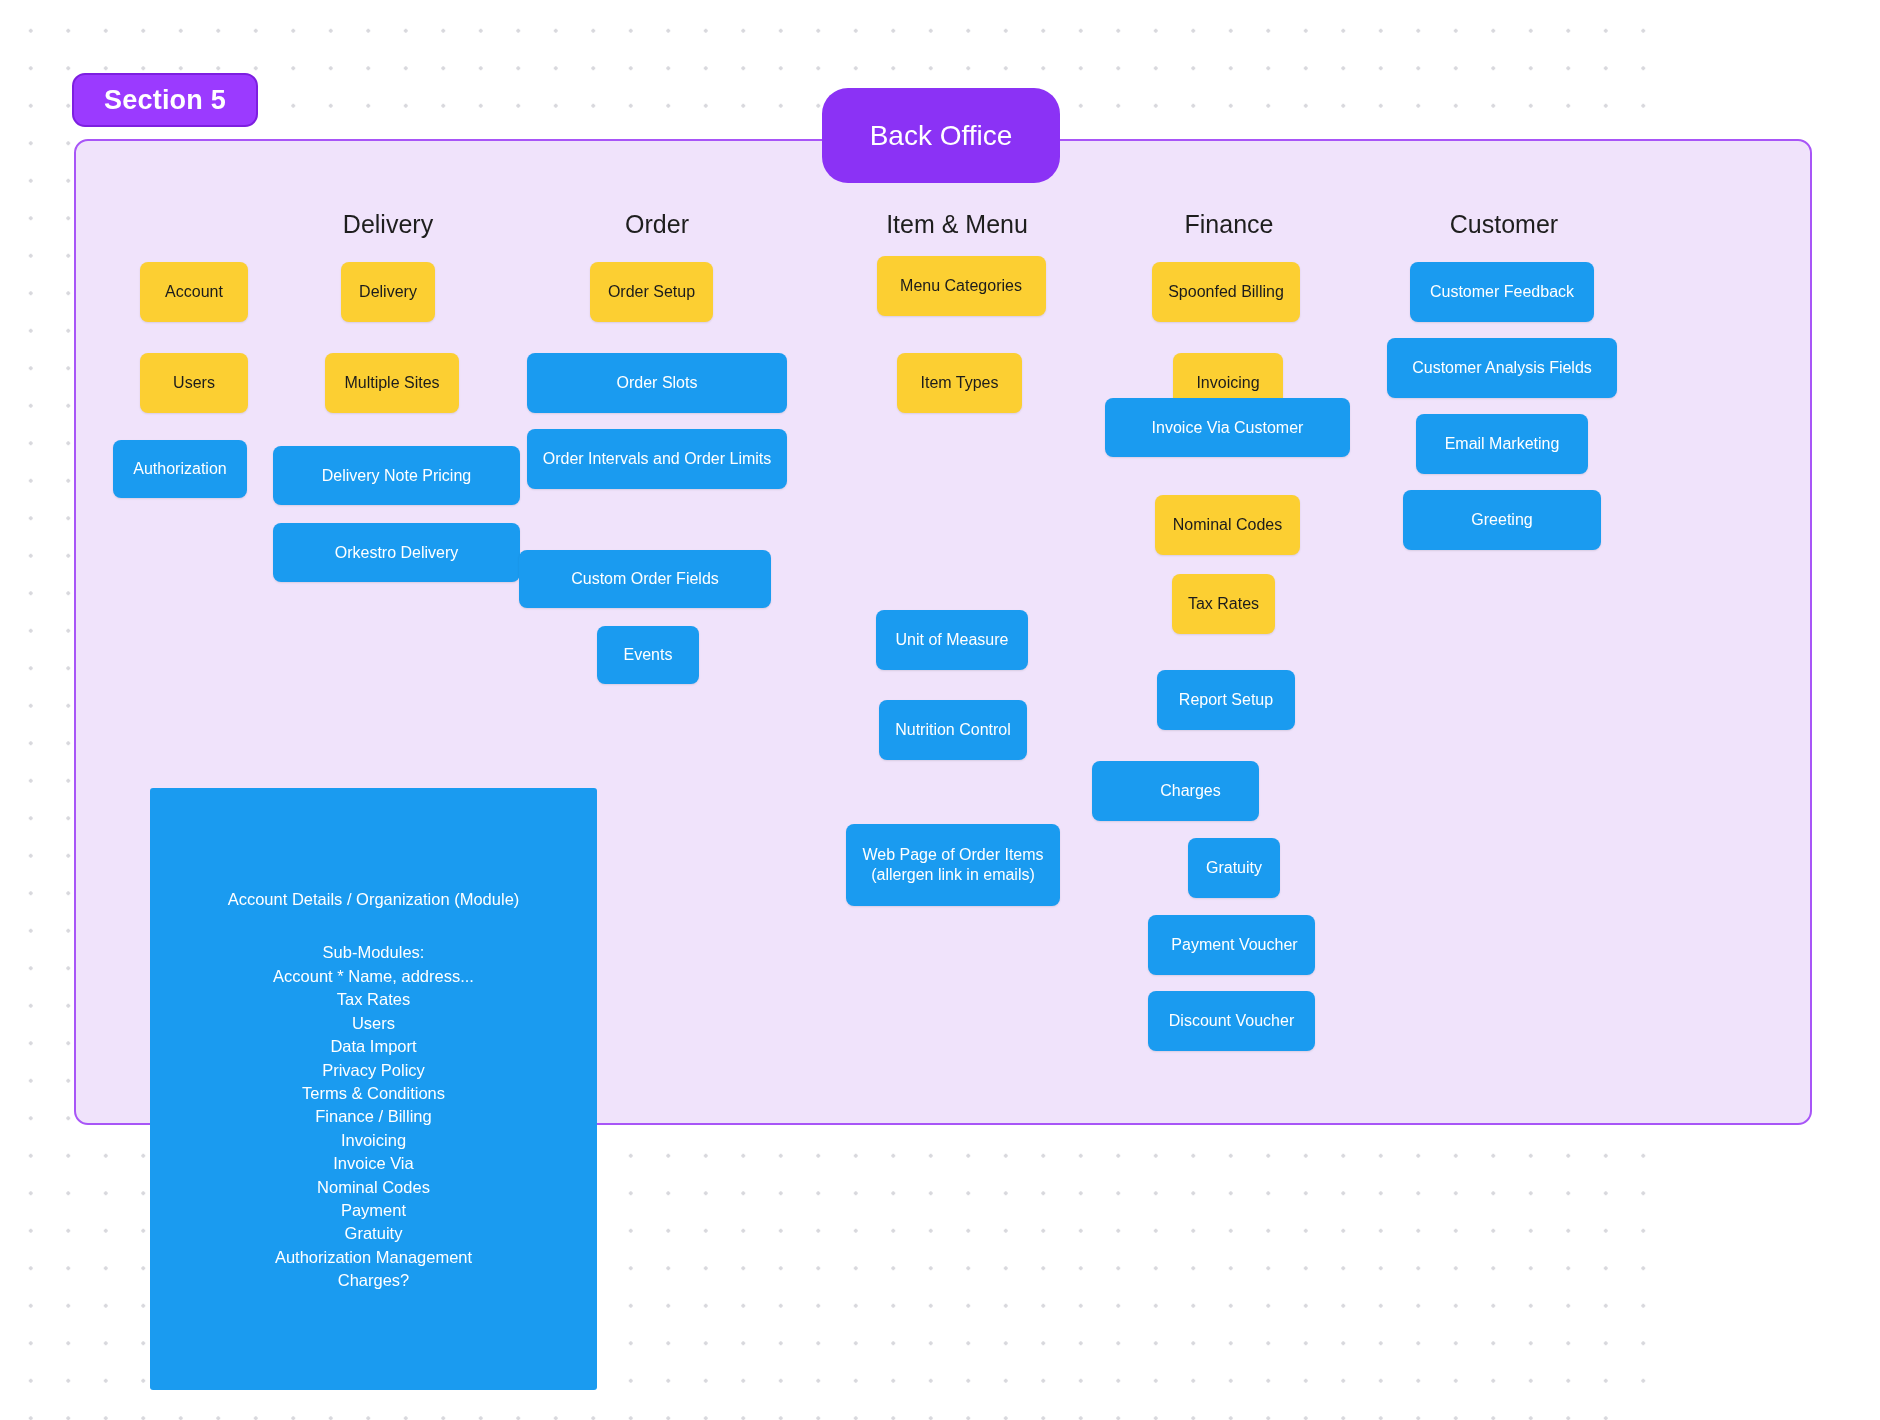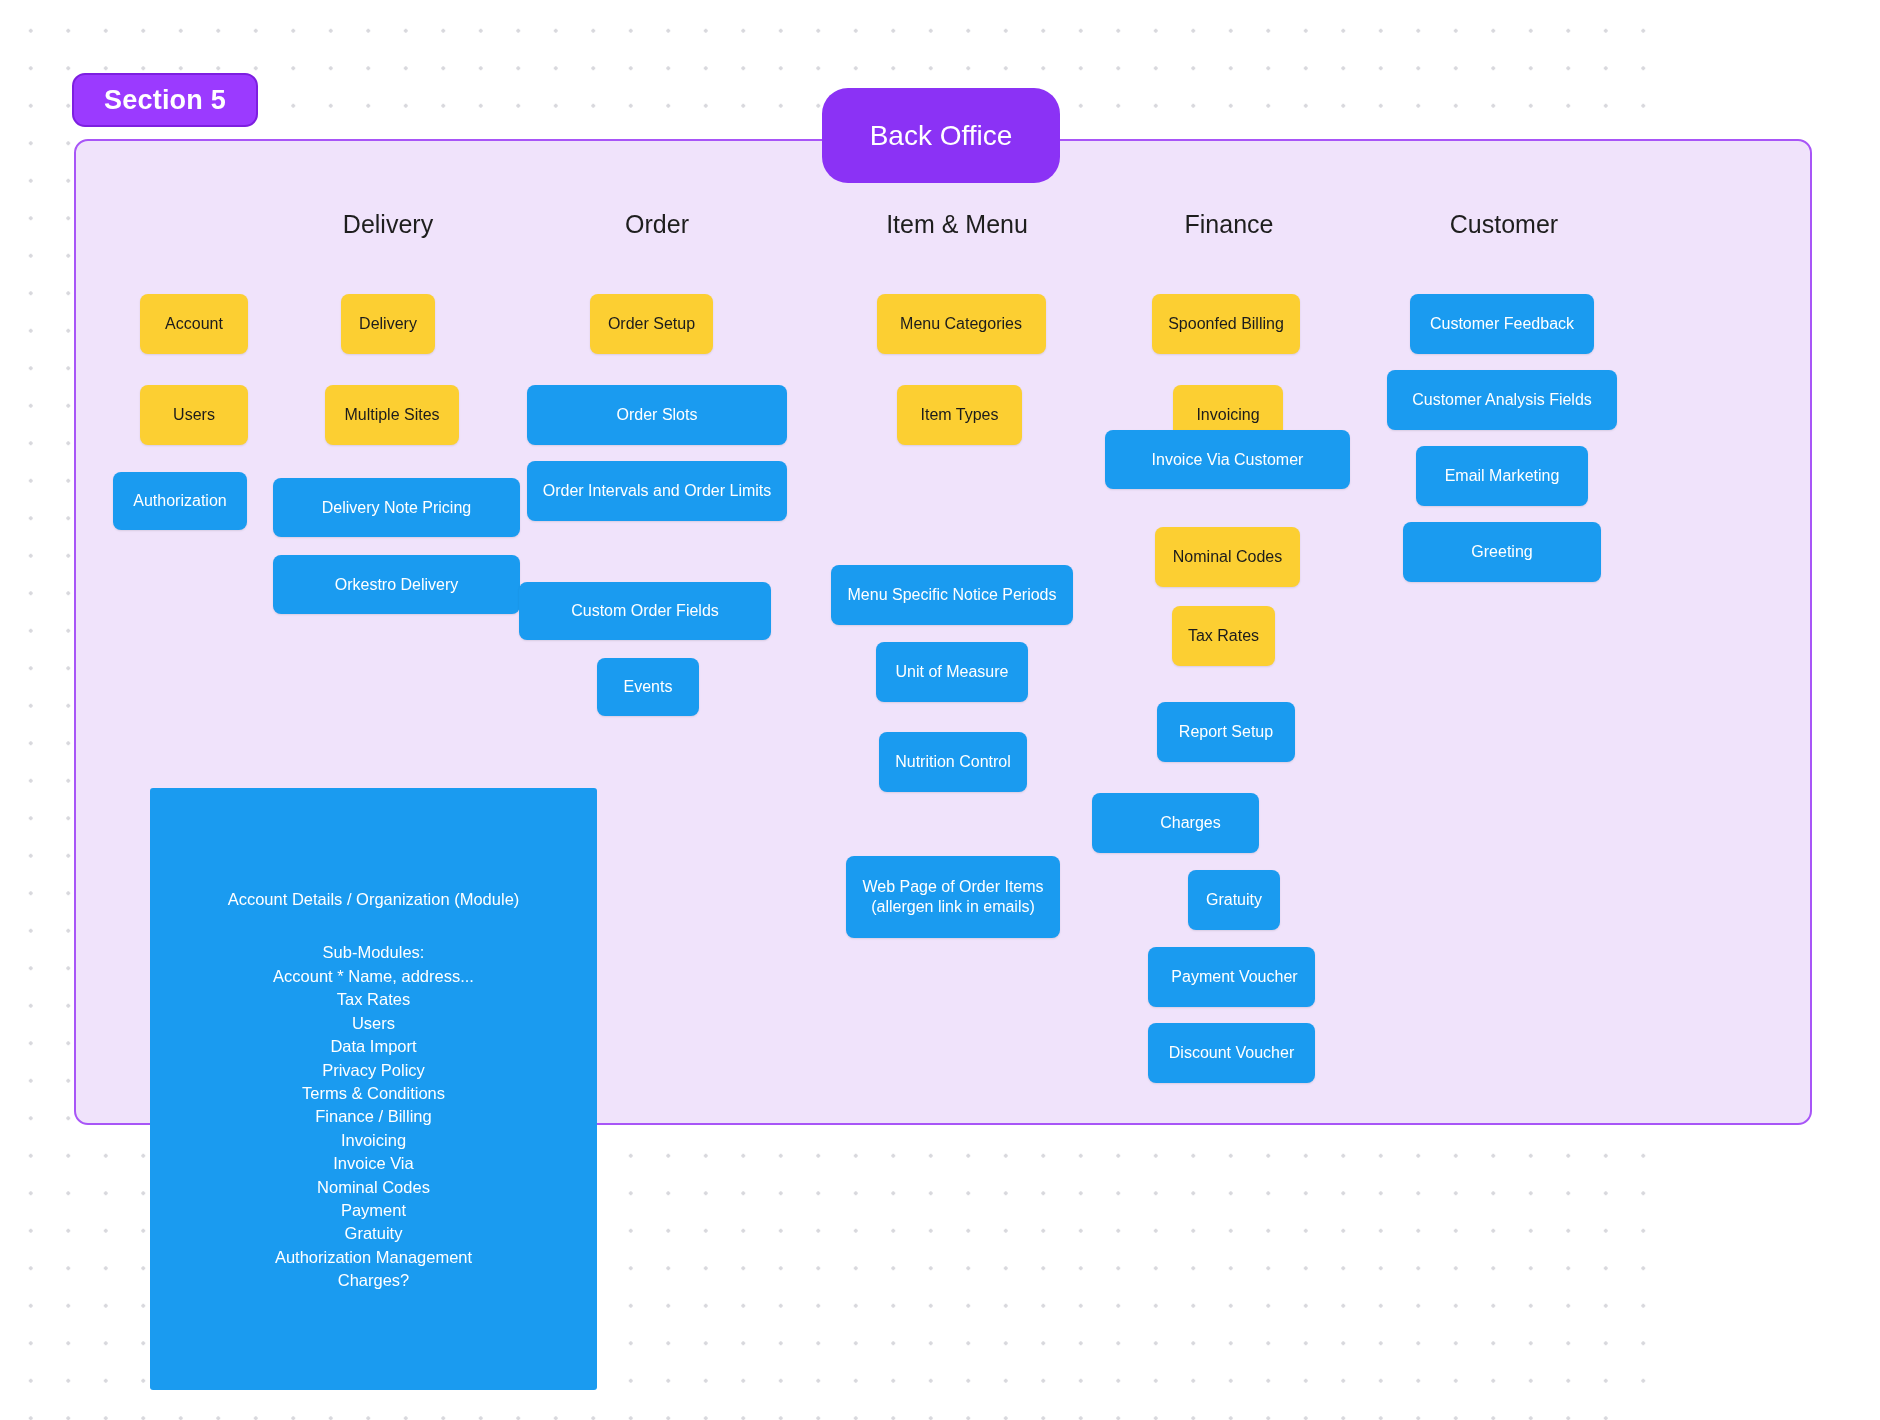--- a/index.html
+++ b/index.html
@@ -85,21 +85,20 @@
     position: absolute;
     border-radius: 8px;
     display: flex;
     align-items: center;
     justify-content: center;
     text-align: center;
     font-size: 16px;
     line-height: 1.25;
     padding: 2px 8px;
     box-shadow: 0 1px 2px rgba(0,0,0,0.10);
-    margin-top: 32px;
   }
   .node.yellow { background: #fccf32; color: #1c1c1c; }
   .node.blue   { background: #1a9bf0; color: #ffffff; }
 
   
   #module-note {
     position: absolute;
     left: 150px;
     top: 744px;
     width: 447px;
@@ -146,23 +145,22 @@
   <div class="node yellow" style="left:325px; top:353px; width:134px; height:60px;">Multiple Sites</div>
   <div class="node blue" style="left:273px; top:523px; width:247px; height:59px;">Orkestro Delivery</div>
   <div class="node blue" style="left:273px; top:446px; width:247px; height:59px;">Delivery Note Pricing</div>
 
   <div class="node yellow" style="left:590px; top:262px; width:123px; height:60px;">Order Setup</div>
   <div class="node blue" style="left:527px; top:353px; width:260px; height:60px;">Order Slots</div>
   <div class="node blue" style="left:527px; top:429px; width:260px; height:60px;">Order Intervals and Order Limits</div>
   <div class="node blue" style="left:519px; top:550px; width:252px; height:58px;">Custom Order Fields</div>
   <div class="node blue" style="left:597px; top:626px; width:102px; height:58px;">Events</div>
 
-  <div class="node yellow" style="left:877px; top:262px; width:169px; height:60px;padding-left:7px;">Menu Categories</div>
+  <div class="node yellow" style="left:877px; top:256px; width:169px; height:60px;padding-left:7px;">Menu Categories</div>
   <div class="node yellow" style="left:897px; top:353px; width:125px; height:60px;">Item Types</div>
-  <div class="node blue" style="left:831px; top:533px; width:242px; height:60px;">Menu Specific Notice Periods</div>
   <div class="node blue" style="left:876px; top:610px; width:152px; height:60px;">Unit of Measure</div>
   <div class="node blue" style="left:879px; top:700px; width:148px; height:60px;">Nutrition Control</div>
   <div class="node blue" style="left:846px; top:824px; width:214px; height:82px; flex-direction:column;">
     <span>Web Page of Order Items</span>
     <span>(allergen link in emails)</span>
   </div>
 
   <div class="node yellow" style="left:1152px; top:262px; width:148px; height:60px;">Spoonfed Billing</div>
   <div class="node yellow" style="left:1173px; top:353px; width:110px; height:60px;">Invoicing</div>
   <div class="node blue" style="left:1105px; top:398px; width:245px; height:59px; z-index:3;">Invoice Via Customer</div>

